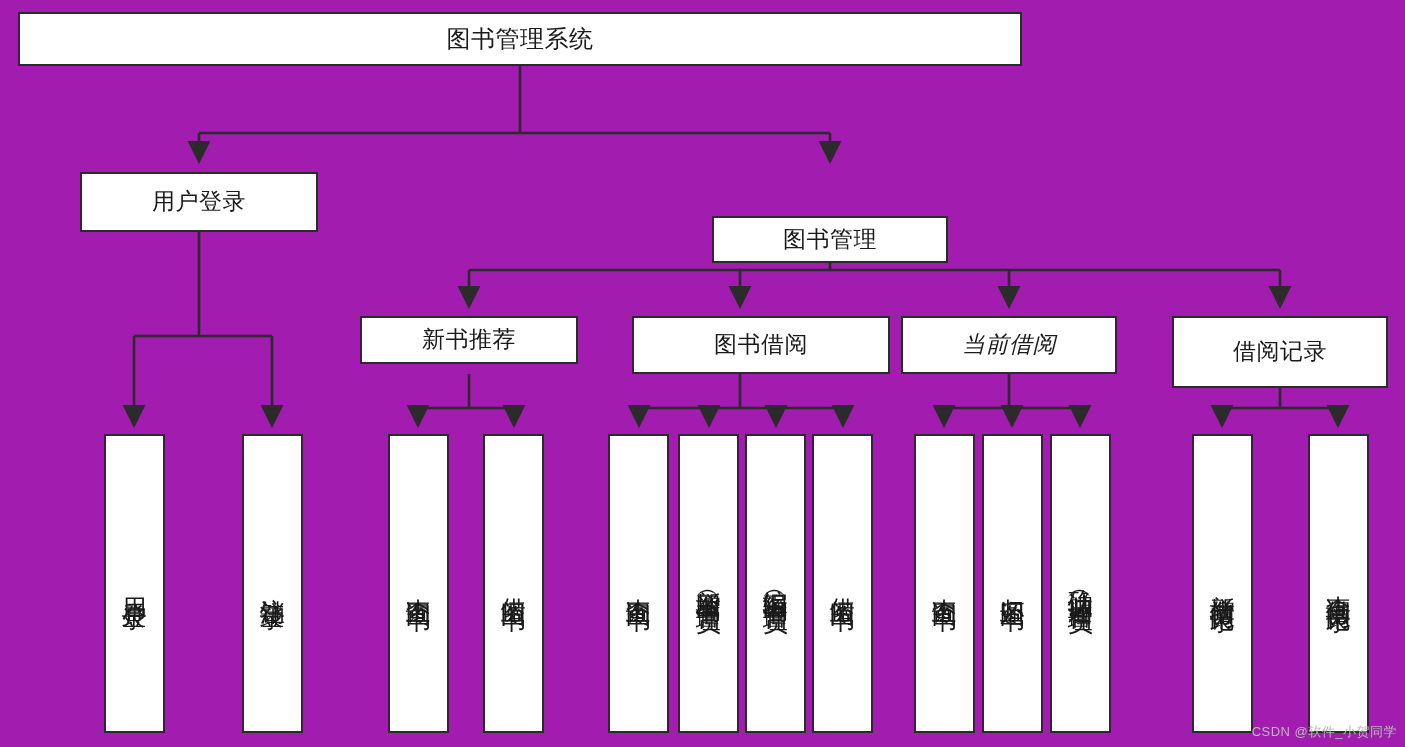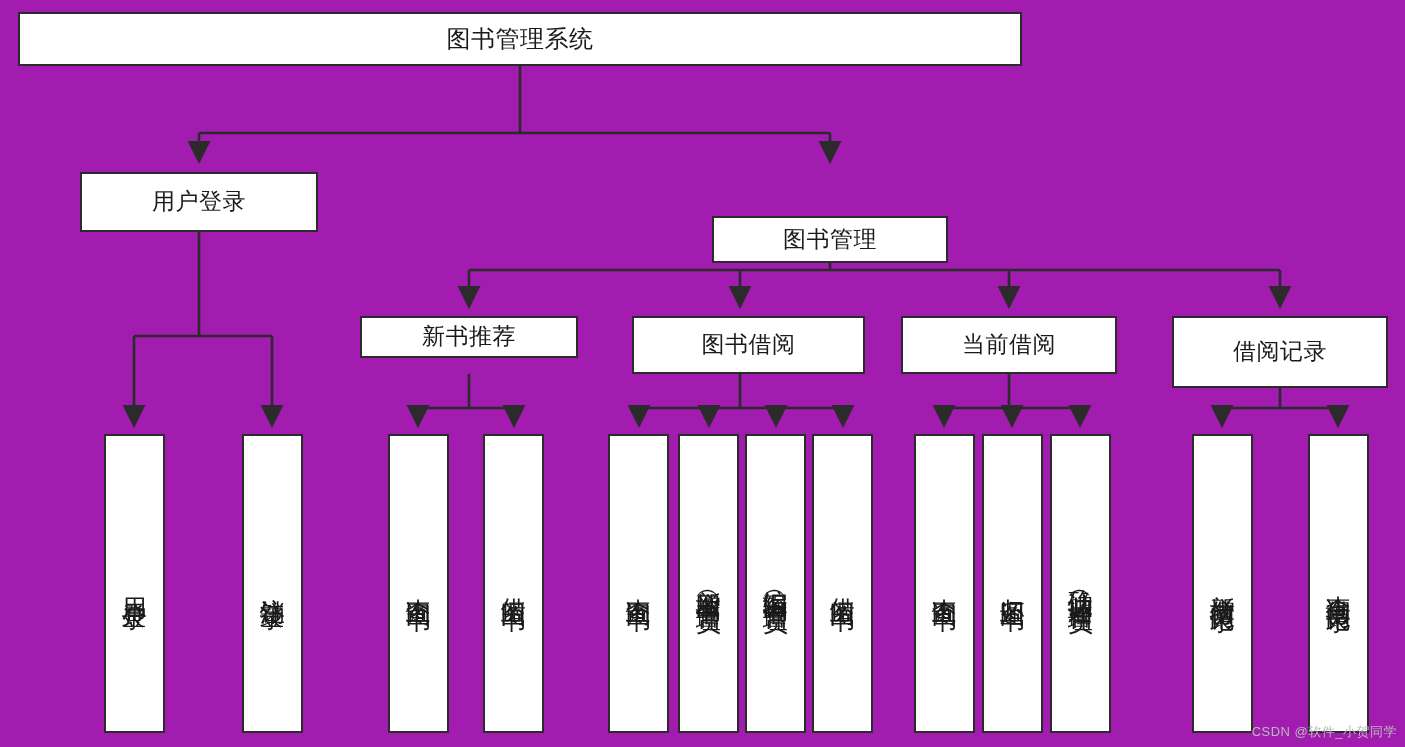--- a/index.html
+++ b/index.html
@@ -133,27 +133,27 @@
     <span class="lbl">图书管理系统</span>
   </div>
 
   <div class="node h" style="left:80px; top:172px; width:238px; height:60px;">
     <span class="lbl">用户登录</span>
   </div>
   <div class="node h" style="left:712px; top:172px; width:236px; height:47px;margin-top:44px;">
     <span class="lbl">图书管理</span>
   </div>
 
-  <div class="node h" style="left:360px; top:316px; width:218px; height:42px;">
+  <div class="node h" style="left:360px; top:316px; width:218px; height:48px;">
     <span class="lbl">新书推荐</span>
   </div>
-  <div class="node h" style="left:632px; top:316px; width:233px; height:58px;">
+  <div class="node h" style="left:632px; top:316px; width:258px; height:58px;">
     <span class="lbl">图书借阅</span>
   </div>
-  <div class="node h" style="left:901px; top:316px; width:216px; height:58px;">
+  <div class="node h" style="left:901px; top:316px; width:216px; height:58px;font-style:italic;">
     <span class="lbl">当前借阅</span>
   </div>
   <div class="node h" style="left:1172px; top:316px; width:216px; height:72px;">
     <span class="lbl">借阅记录</span>
   </div>
 
   <div class="node v" style="left:104px; top:434px; width:61px; height:299px;">
     <span class="lbl">用户登录</span>
   </div>
   <div class="node v" style="left:242px; top:434px; width:61px; height:299px;">

